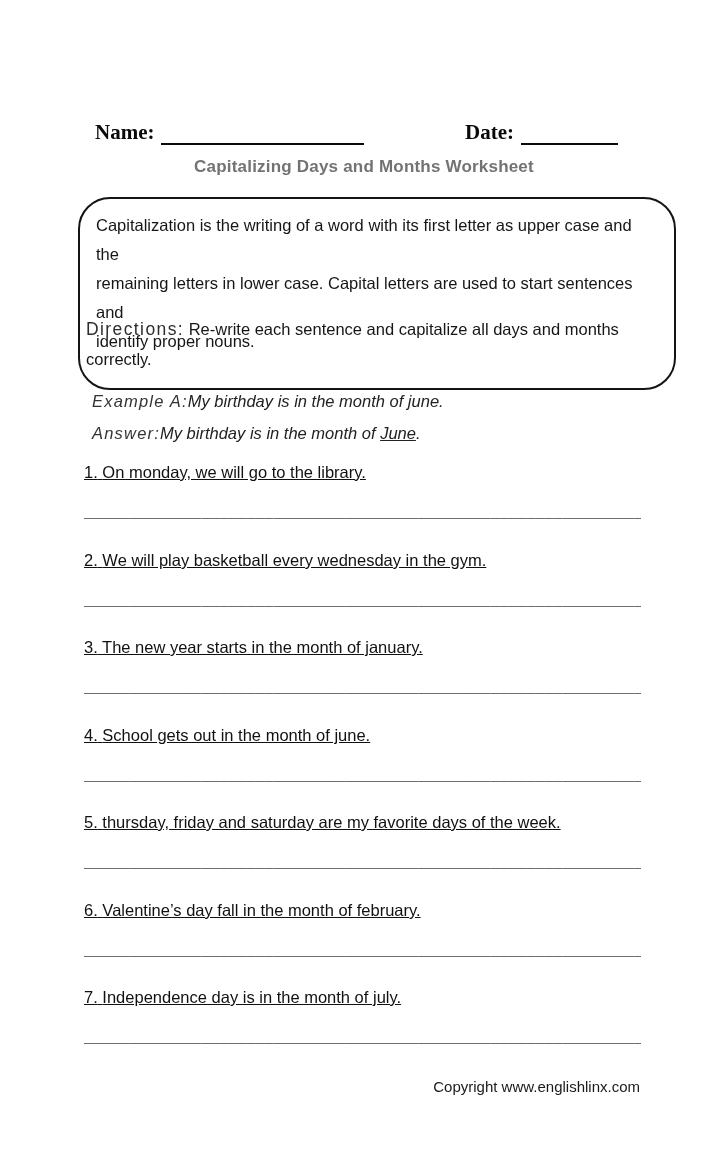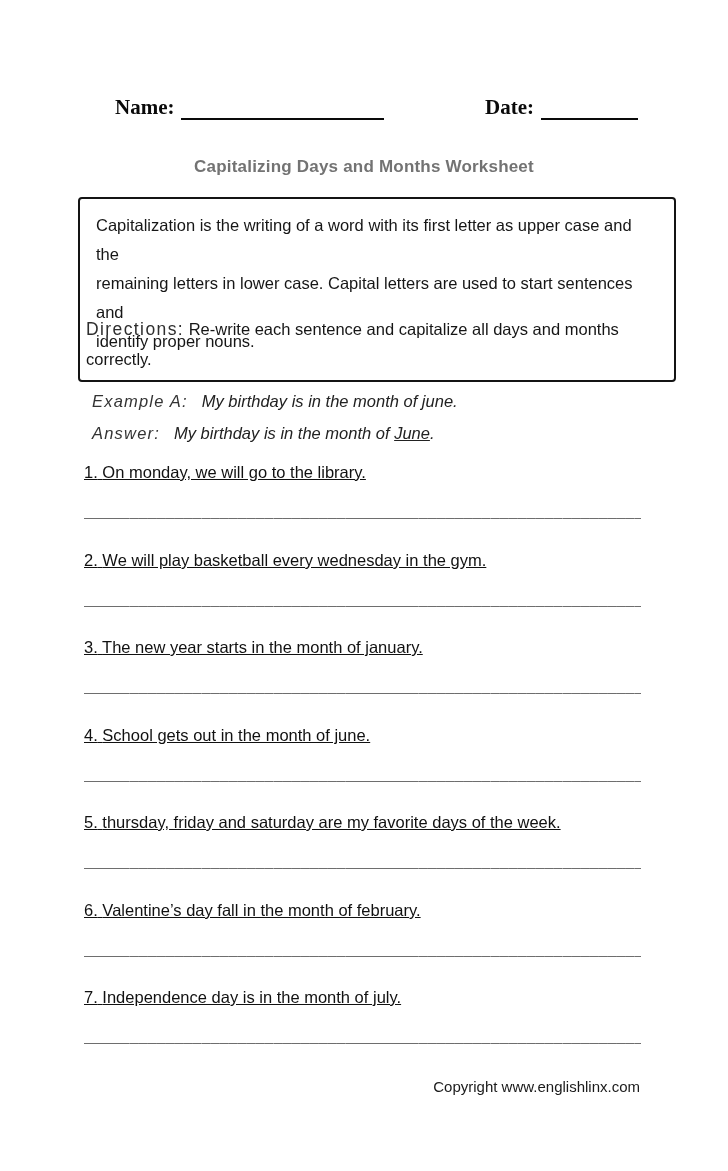--- a/index.html
+++ b/index.html
@@ -7,21 +7,21 @@
     width: 728px; height: 1171px;
     background: #ffffff;
     font-family: "Liberation Sans", sans-serif;
     color: #111111;
     position: relative;
     overflow: hidden;
   }
   .page { position: absolute; inset: 0; background: #ffffff; }
 
   
-  .hdr-group { position: absolute; top: 95px; white-space: nowrap; margin-left: 20px; }
+  .hdr-group { position: absolute; top: 120px; white-space: nowrap; }
   #hdr-name { left: 95px; }
   #hdr-date { left: 465px; }
   .hdr-label {
     font-family: "Liberation Serif", serif;
     font-weight: bold; font-size: 21px; color: #0a0a0a;
   }
   .hdr-line {
     display: inline-block; height: 20px; margin-left: 7px;
     border-bottom: 2.5px solid #0a0a0a; vertical-align: bottom;
   }
@@ -31,38 +31,38 @@
   
   #title {
     position: absolute; top: 157px; left: 0; width: 100%;
     text-align: center; font-weight: bold; font-size: 17px;
     color: #737373; letter-spacing: 0.2px;
   }
 
   
   #def-box {
     position: absolute; top: 197px; left: 78px; width: 562px;
-    border: 2.5px solid #141414; border-radius: 4px;
-    padding: 12px 16px 24px 16px;
+    border: 2.5px solid #141414; border-radius: 32px;
+    padding: 12px 16px 32px 16px;
     font-size: 16.5px; line-height: 29px; color: #161616;
   }
 
   
   #directions {
     position: absolute; top: 314px; left: 86px; width: 545px;
     font-size: 16.5px; line-height: 30px; color: #161616;
   }
   .fancy-label {
     font-size: 17.5px; letter-spacing: 1.4px; color: #2e2e2e;
   }
 
   
   #example { position: absolute; top: 385px; left: 92px; width: 560px; }
   .ex-row { font-style: italic; font-size: 16.5px; line-height: 32px; color: #222; white-space: nowrap; }
-  .ex-label { font-size: 16.5px; letter-spacing: 1.2px; color: #333; margin-right: 14px; }
+  .ex-label { font-size: 16.5px; letter-spacing: 1.2px; color: #333; margin-right: 0; }
   .u { text-decoration: underline; }
 
   
   .q-block { position: absolute; left: 84px; width: 590px; height: 72px; text-decoration: underline; }
   .q-text { font-size: 16.5px; color: #111; white-space: nowrap; }
   .q-line {
     position: absolute; top: 38px; left: 0;
     width: 557px; height: 24px;
     font-family: "DejaVu Sans Mono", monospace;
     font-size: 15px; color: #111;

